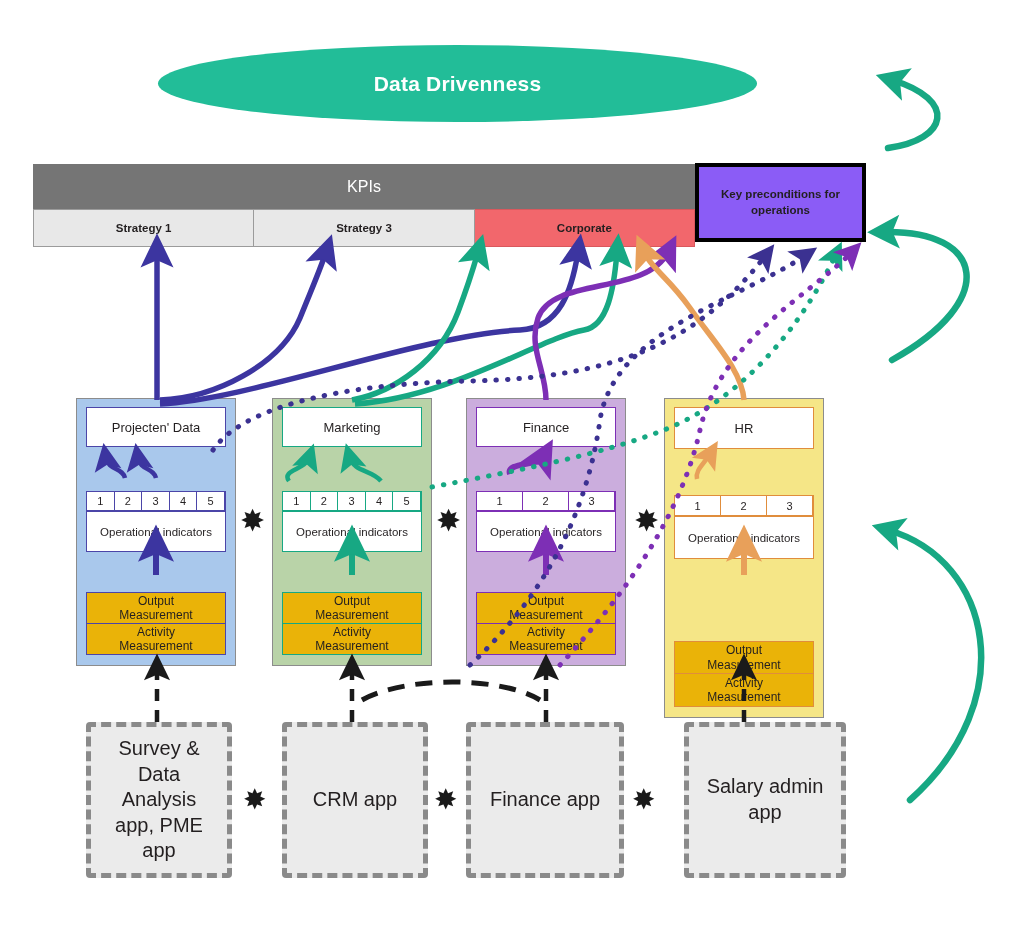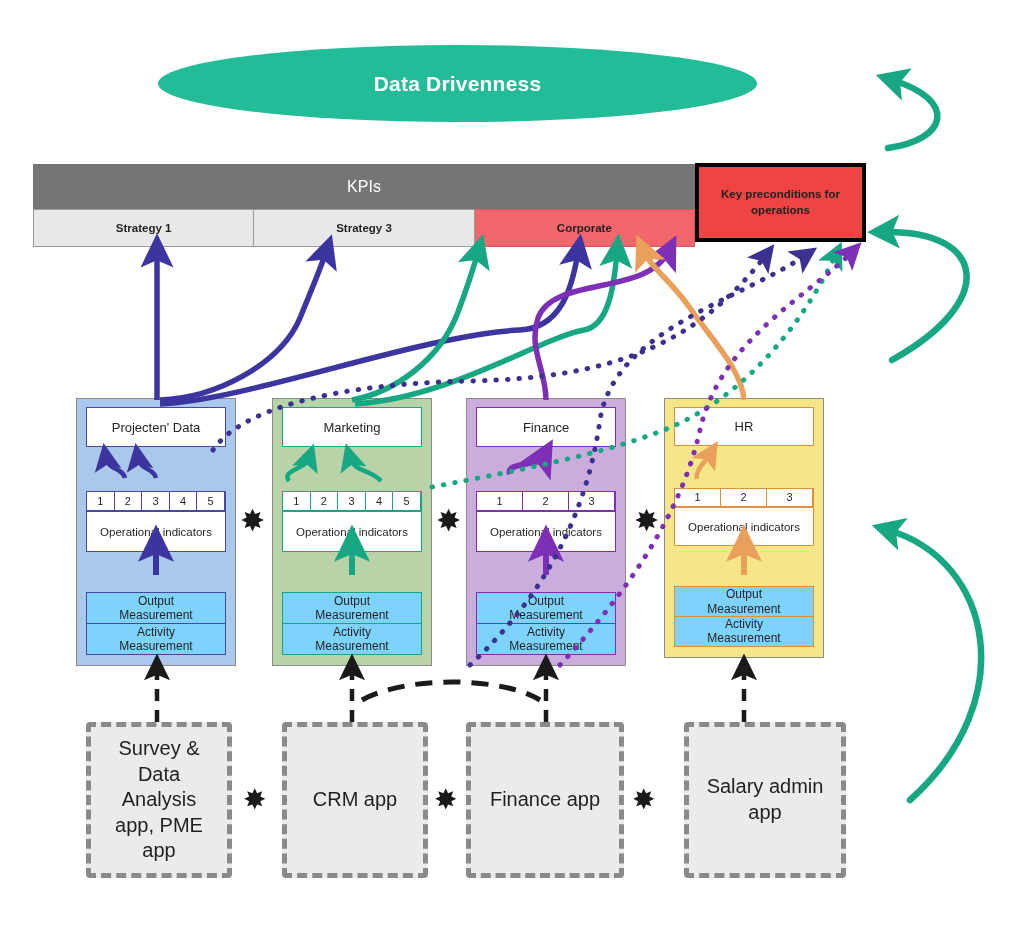--- a/index.html
+++ b/index.html
@@ -98,21 +98,21 @@
   .kpi-cell.corporate {
     background: #f2676c;
     border-color: #d9585d;
   }
   .precond {
     position: absolute;
     left: 662px;
     top: -1px;
     width: 171px;
     height: 79px;
-    background: #ef4444;
+    background: #8b5cf6;
     border: 4px solid #000000;
     box-sizing: border-box;
     display: flex;
     align-items: center;
     justify-content: center;
     text-align: center;
     padding: 0 9px;
   }
   .precond-label {
     font-size: 11.5px;
@@ -164,21 +164,21 @@
     box-sizing: border-box;
     height: 43px;
     display: flex;
     align-items: center;
     justify-content: center;
     font-size: 11.5px;
     color: #231f20;
   }
   .gap-b { flex: 1 1 auto; min-height: 40px; }
   .meas {
-    background: #7dd3fc;
+    background: #eab308;
     box-sizing: border-box;
     height: 33px;
     display: flex;
     flex-direction: column;
     align-items: center;
     justify-content: center;
     font-size: 12px;
     line-height: 1.18;
     color: #231f20;
   }
@@ -415,21 +415,21 @@
     <div class="meas">
       <span>Output</span>
       <span>Measurement</span>
     </div>
     <div class="meas second">
       <span>Activity</span>
       <span>Measurement</span>
     </div>
   </div>
 
-  <div class="dept hr" style="left:664px; top:398px; width:160px; height:260px;">
+  <div class="dept hr" style="left:664px; top:398px; width:160px; height:320px;">
     <div class="dept-title">HR</div>
     <div class="gap-a"></div>
     <div class="ind-row">
       <div class="ind-cell">1</div>
       <div class="ind-cell">2</div>
       <div class="ind-cell">3</div>
     </div>
     <div class="op-ind">Operational indicators</div>
     <div class="gap-b"></div>
     <div class="meas">

